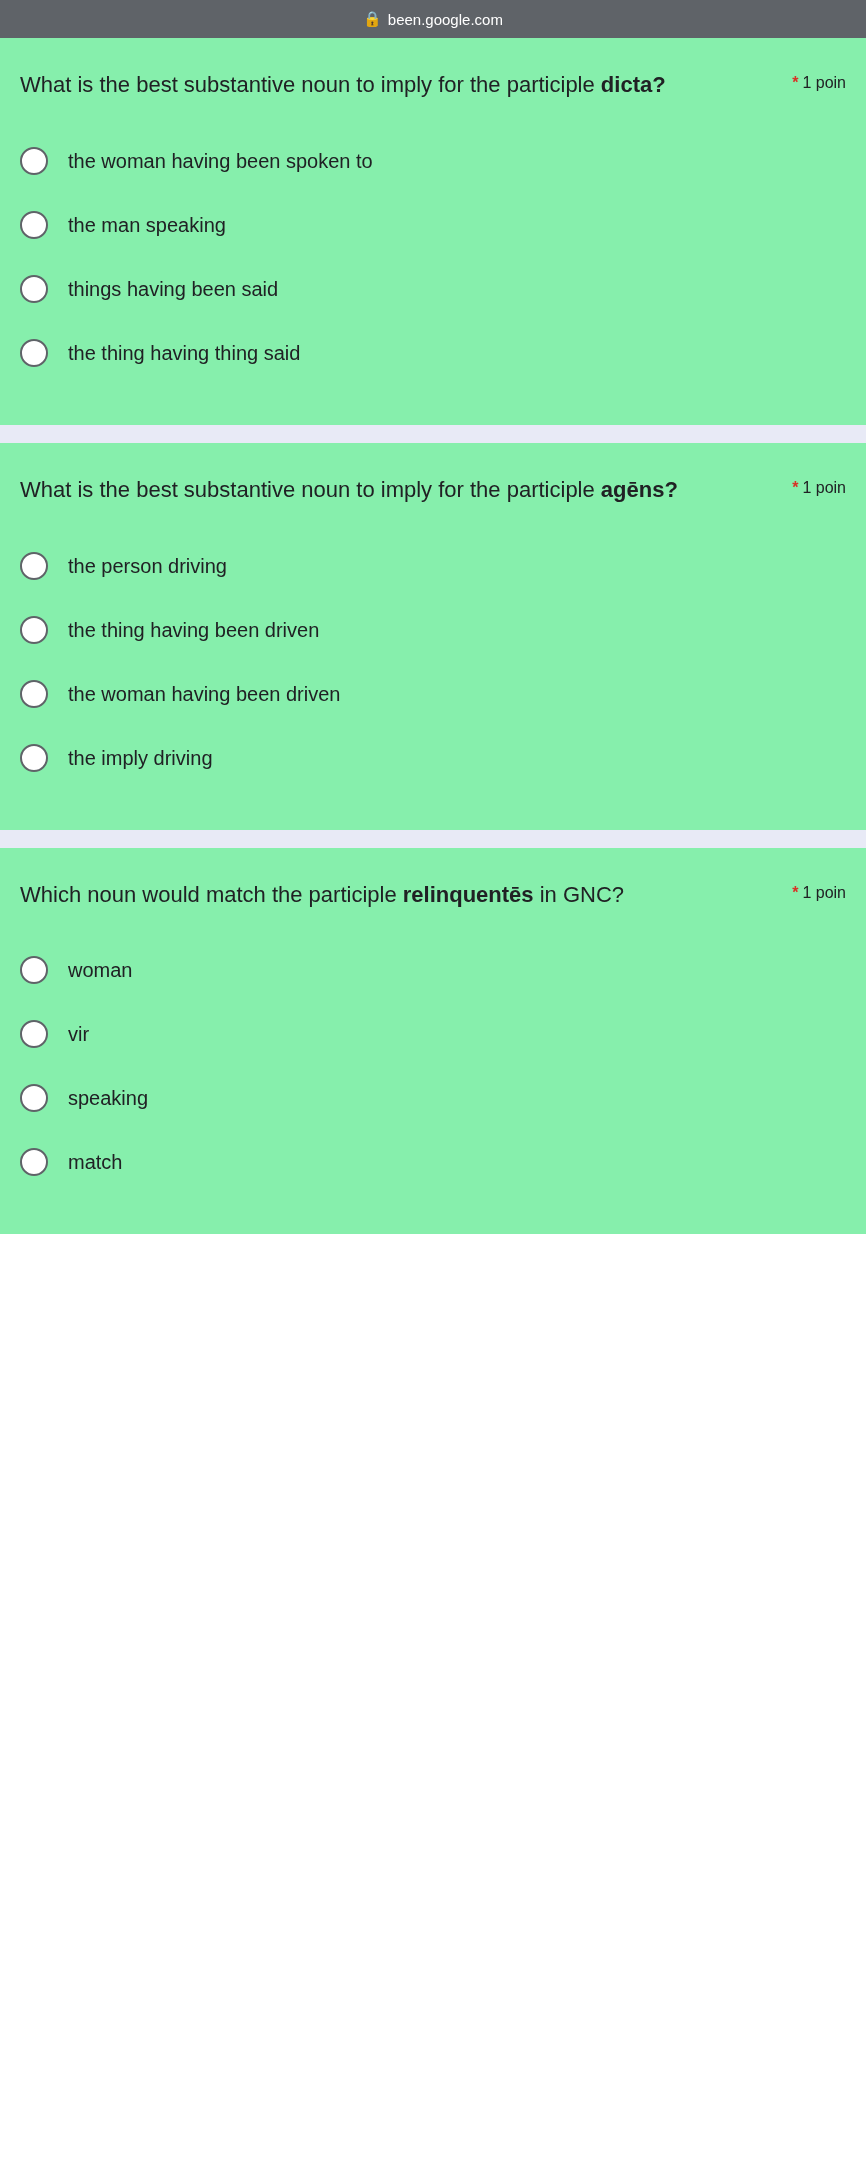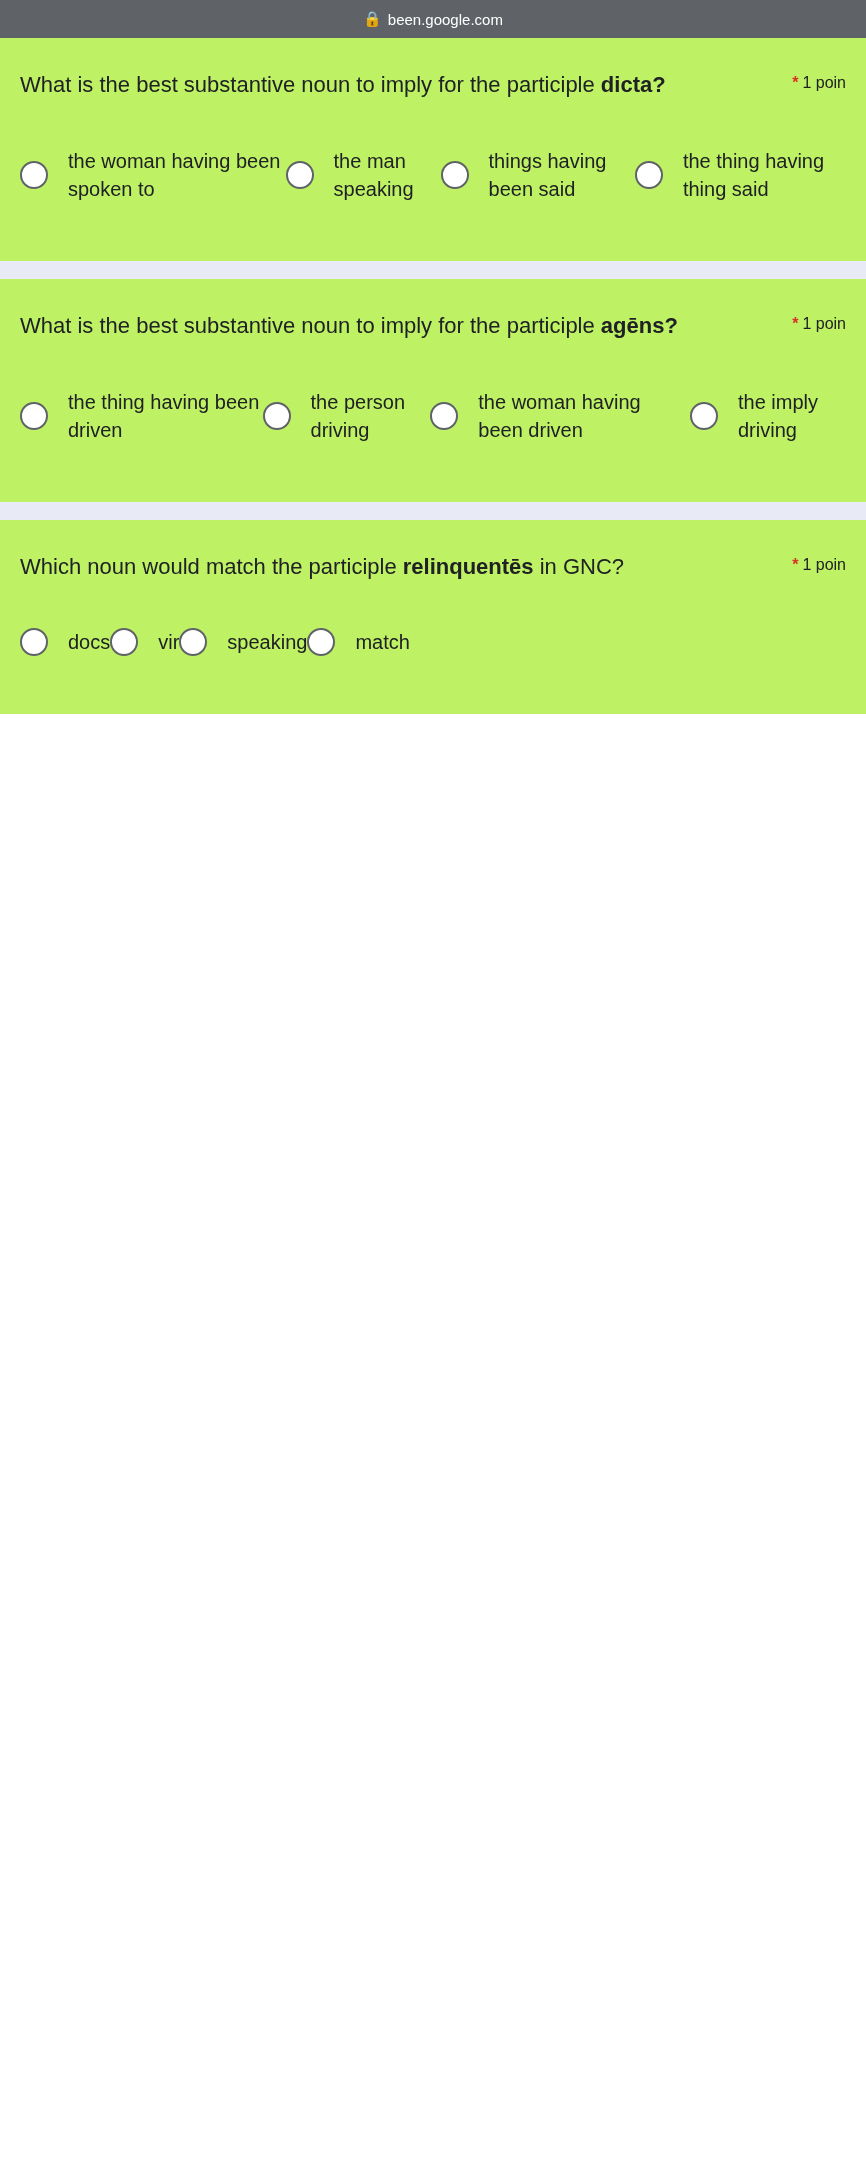--- a/index.html
+++ b/index.html
@@ -67,21 +67,21 @@
     }
 
     .points-label {
       font-size: 16px;
       color: #202124;
     }
 
     .options-list {
       list-style: none;
       display: flex;
-      flex-direction: row;
+      flex-direction: column;
       gap: 0;
     }
 
     .option-item {
       display: flex;
       align-items: center;
       gap: 20px;
       padding: 18px 0;
       cursor: pointer;
     }
@@ -111,21 +111,21 @@
       cursor: pointer;
     }
 
     .section-divider {
       height: 18px;
       background-color: #e8eaf6;
       width: 100%;
     }
 
     .question-block {
-      background-color: #bef264;
+      background-color: #86efac;
     }
   </style>
 </head>
 <body>
 
 <div class="address-bar">
   <span>🔒</span>
   <span>been.google.com</span>
 </div>
 
@@ -168,26 +168,26 @@
       <span>What is the best substantive noun to imply for the participle </span><strong>agēns?</strong>
     </div>
     <div class="question-meta">
       <span class="required-star">*</span>
       <span class="points-label">1 poin</span>
     </div>
   </div>
 
   <ul class="options-list">
     <li class="option-item">
+      <input type="radio" class="radio-btn" name="q2" id="q2o1" style="">
+      <label class="option-label" for="q2o1">the person driving</label>
+    </li>
+    <li class="option-item">
       <input type="radio" class="radio-btn" name="q2" id="q2o2" style="">
       <label class="option-label" for="q2o2">the thing having been driven</label>
-    </li>
-    <li class="option-item">
-      <input type="radio" class="radio-btn" name="q2" id="q2o1" style="">
-      <label class="option-label" for="q2o1">the person driving</label>
     </li>
     <li class="option-item">
       <input type="radio" class="radio-btn" name="q2" id="q2o3" style="">
       <label class="option-label" for="q2o3">the woman having been driven</label>
     </li>
     <li class="option-item">
       <input type="radio" class="radio-btn" name="q2" id="q2o4" style="">
       <label class="option-label" for="q2o4">the imply driving</label>
     </li>
   </ul>
@@ -202,21 +202,21 @@
     </div>
     <div class="question-meta">
       <span class="required-star">*</span>
       <span class="points-label">1 poin</span>
     </div>
   </div>
 
   <ul class="options-list">
     <li class="option-item">
       <input type="radio" class="radio-btn" name="q3" id="q3o1" style="">
-      <label class="option-label" for="q3o1">docs</label>
+      <label class="option-label" for="q3o1">woman</label>
     </li>
     <li class="option-item">
       <input type="radio" class="radio-btn" name="q3" id="q3o2" style="">
       <label class="option-label" for="q3o2">vir</label>
     </li>
     <li class="option-item">
       <input type="radio" class="radio-btn" name="q3" id="q3o3" style="">
       <label class="option-label" for="q3o3">speaking</label>
     </li>
     <li class="option-item">

